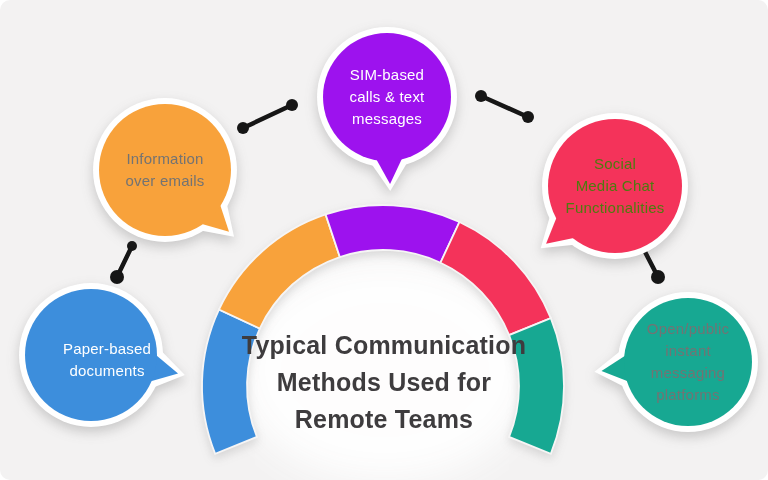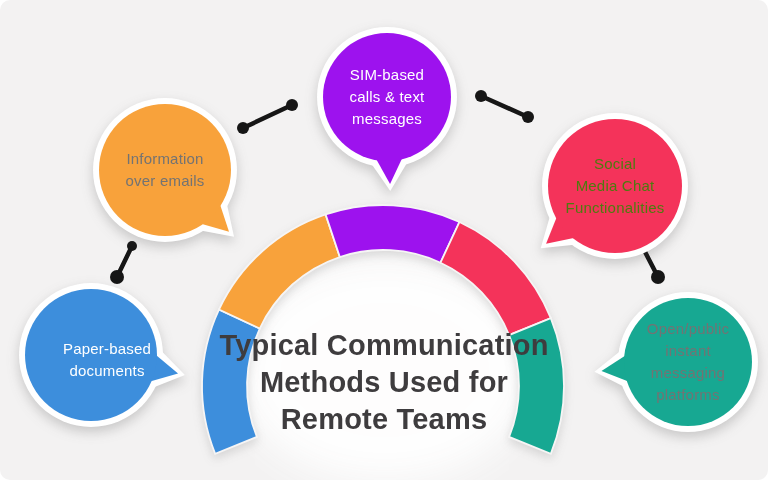--- a/index.html
+++ b/index.html
@@ -38,21 +38,21 @@
   .bubble-label.b2 { left: 387px; top: 97px;  }
   .bubble-label.b3 { left: 615px; top: 186px; }
   .bubble-label.b4 { left: 688px; top: 362px; }
   .gauge-title {
     position: absolute;
     left: 384px;
     top: 327px;
     transform: translateX(-50%);
     width: 420px;
     text-align: center;
-    font-size: 29px;
+    font-size: 25px;
     line-height: 37px;
     font-weight: 700;
     letter-spacing: 0.2px;
     white-space: pre-line;
     z-index: 3;
     pointer-events: none;
   }
   .seg { stroke: #f6f5f5; stroke-width: 1.8px; }
   .arc-group { filter: drop-shadow(0 4px 5px rgba(80,80,80,0.18)); }
   .bubble-group { filter: drop-shadow(0 5px 6px rgba(70,70,70,0.25)); }

